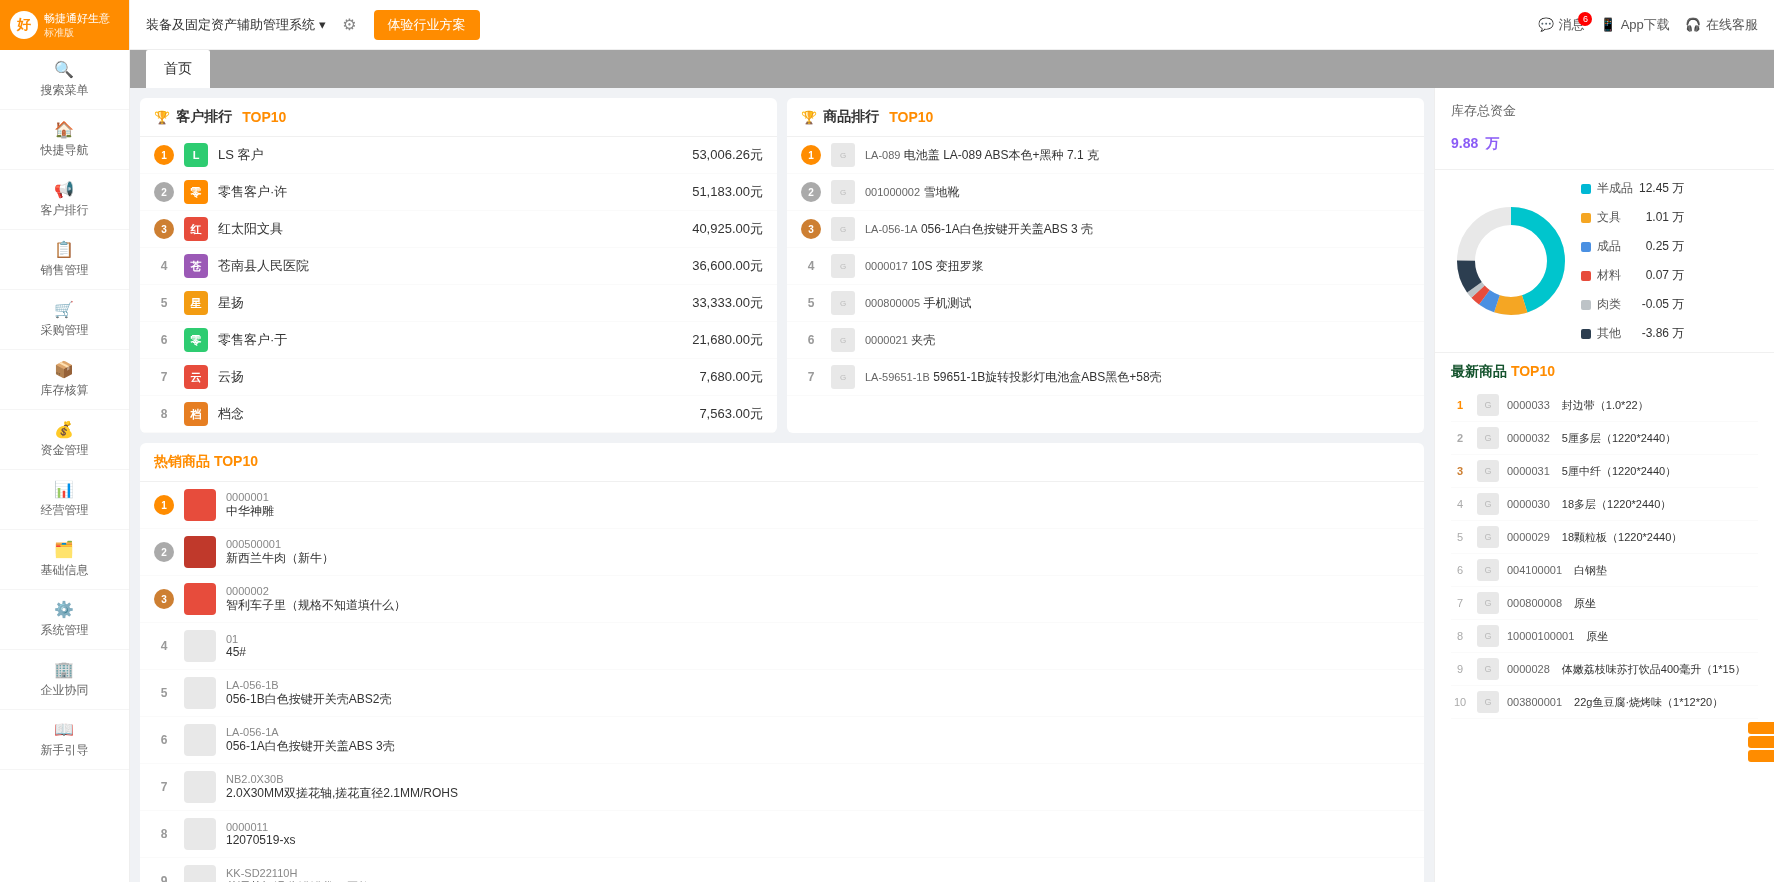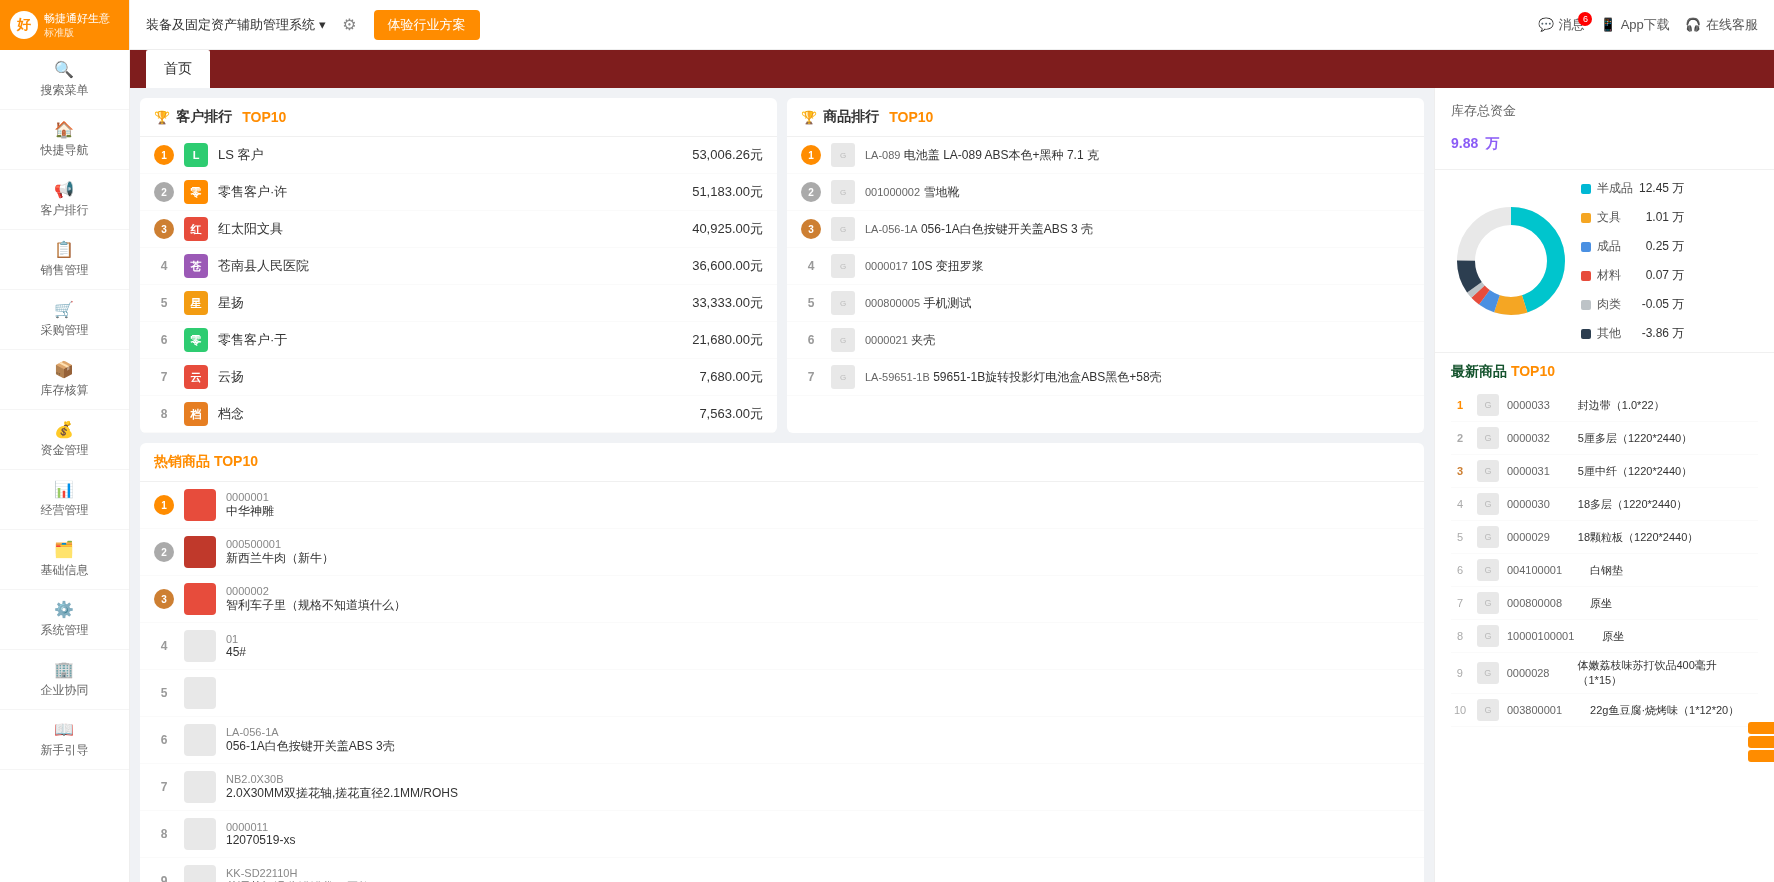--- a/index.html
+++ b/index.html
@@ -91,21 +91,21 @@
     }
     .badge {
       position: absolute; top: -4px; right: -8px;
       background: red; color: #fff; border-radius: 50%;
       width: 14px; height: 14px; font-size: 9px;
       display: flex; align-items: center; justify-content: center;
     }
 
     
     .tabbar {
-      background: #7f1d1d;
+      background: #a3a3a3;
       padding: 0 16px;
       display: flex;
       align-items: center;
     }
     .tab-item {
       padding: 10px 18px;
       color: #fff;
       font-size: 14px;
       cursor: pointer;
       background: rgba(0,0,0,0.15);
@@ -306,21 +306,21 @@
     }
     .newest-rank.r1 { color: #ff8c00; font-weight: bold; }
     .newest-rank.r2 { color: #aaa; font-weight: bold; }
     .newest-rank.r3 { color: #cd7f32; font-weight: bold; }
     .newest-img {
       width: 22px; height: 22px; background: #e8e8e8; border-radius: 3px;
       display: flex; align-items: center; justify-content: center;
       font-size: 9px; color: #bbb; flex-shrink: 0;
     }
     .newest-code { font-size: 11px; color: #666; }
-    .newest-name { font-size: 11px; color: #333; margin-left: 20px; }
+    .newest-name { font-size: 11px; color: #333; margin-left: 4px; }
 
     
     .float-service {
       position: fixed;
       right: 0;
       bottom: 120px;
       display: flex;
       flex-direction: column;
       gap: 2px;
       z-index: 999;
@@ -592,20 +592,24 @@
               <div class="rank-num">4</div>
               <div class="hot-img"></div>
     <div class="hot-info">
       <div class="hot-code">01</div>
       <div class="hot-name">45#</div>
     </div>
             </div>
             <div class="hot-row">
               <div class="rank-num">5</div>
               <div class="hot-img"></div>
+    <div class="hot-info">
+      <div class="hot-code">LA-056-1B</div>
+      <div class="hot-name">056-1B白色按键开关壳ABS2壳</div>
+    </div>
             </div>
             <div class="hot-row">
               <div class="rank-num">6</div>
               <div class="hot-img"></div>
     <div class="hot-info">
       <div class="hot-code">LA-056-1A</div>
       <div class="hot-name">056-1A白色按键开关盖ABS 3壳</div>
     </div>
             </div>
             <div class="hot-row">

